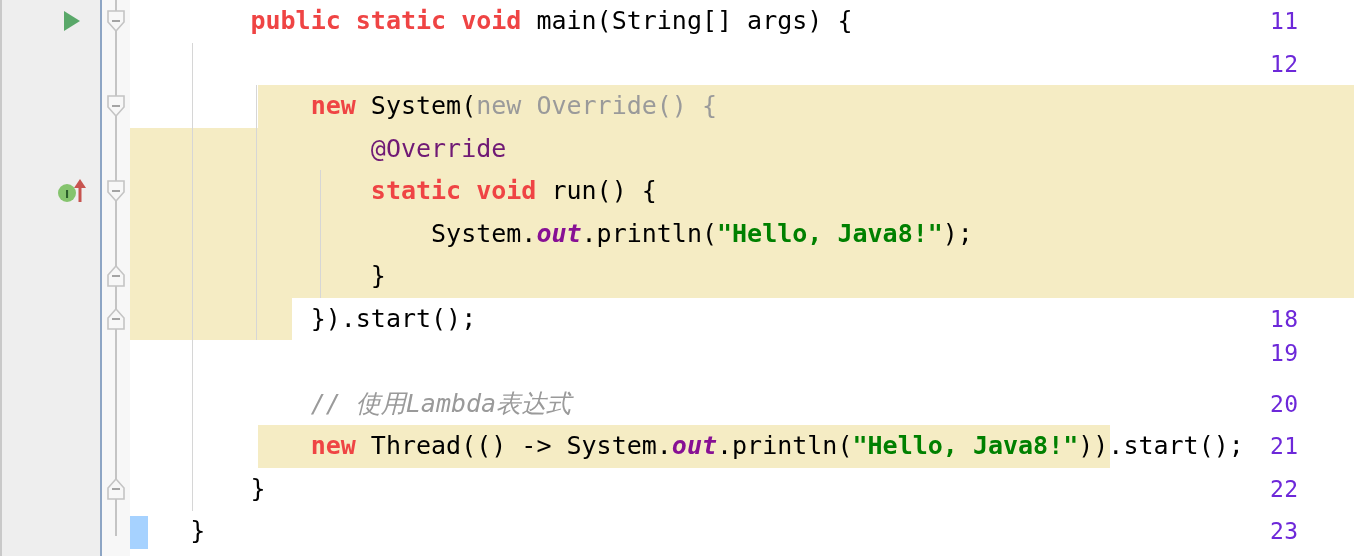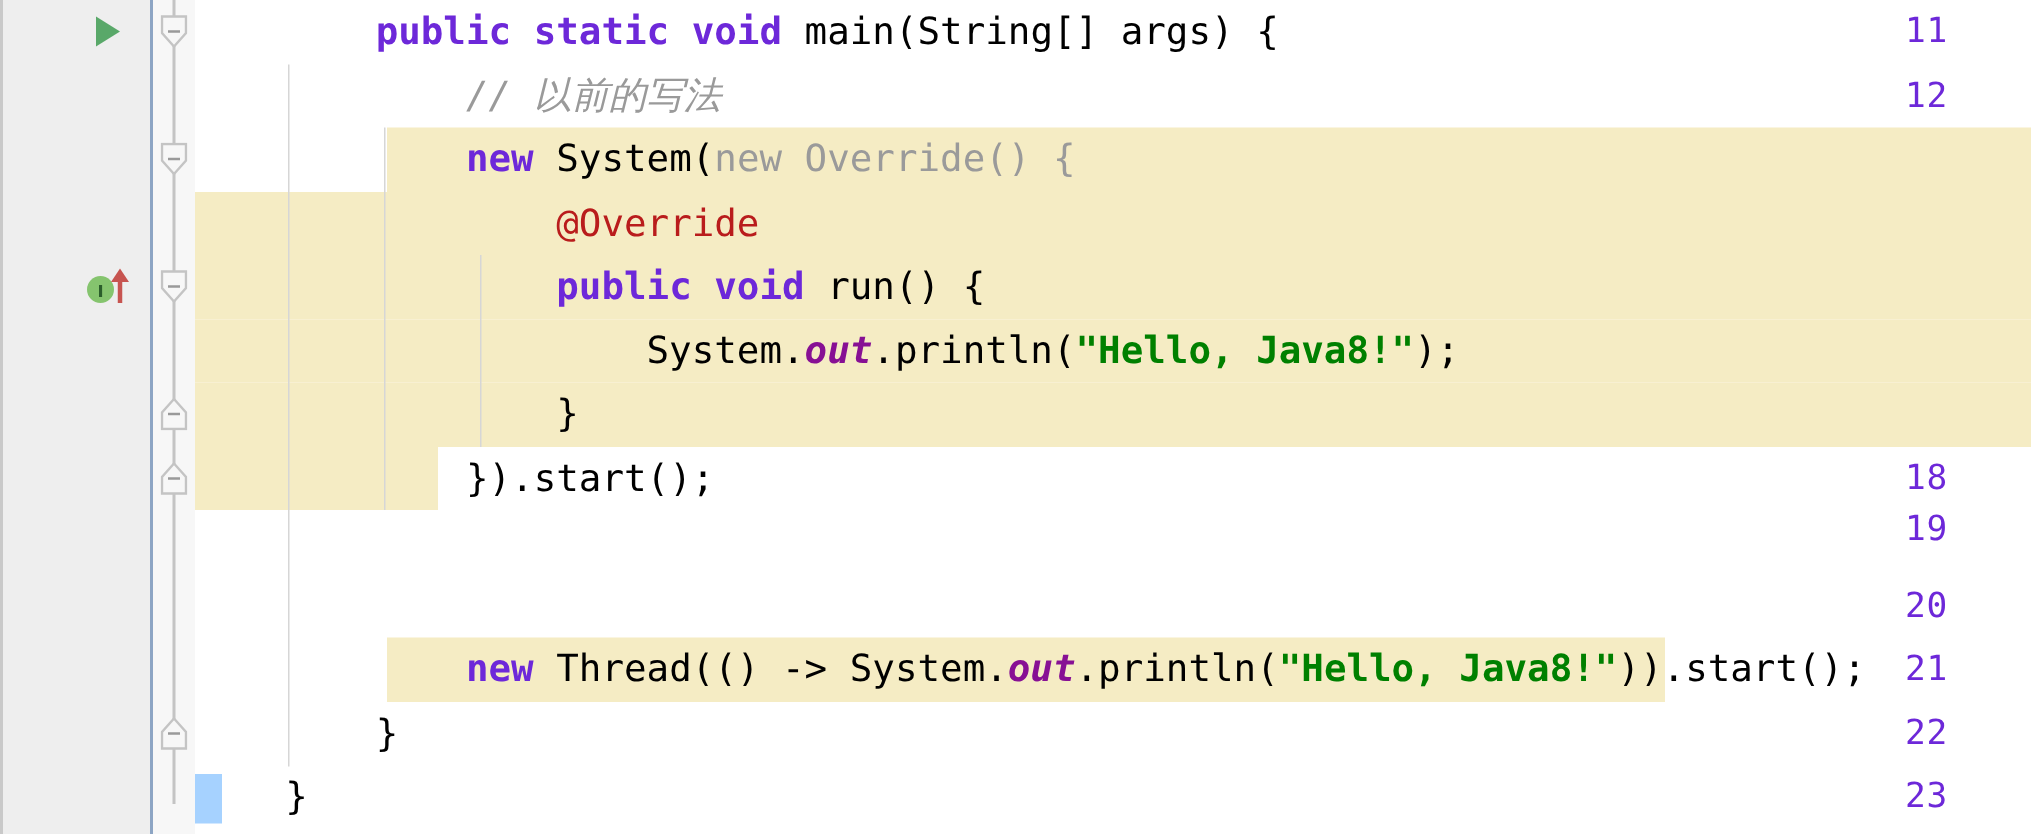--- a/index.html
+++ b/index.html
@@ -129,25 +129,25 @@
     line-height: 42.5px;
     white-space: pre;
     font-family: "DejaVu Sans Mono", "Liberation Mono", monospace;
     font-size: 25px;
     color: #000000;
     z-index: 4;
     letter-spacing: 0px;
   }
 
   
-  .kw      { color: #6d28d9; font-weight: bold; }
+  .kw      { color: #ef4444; font-weight: bold; }
   .plain   { color: #000000; }
   .gray    { color: #9a9a9a; }
   .comment { color: #9a9a9a; font-style: italic; }
-  .anno    { color: #b91c1c; }
+  .anno    { color: #701a75; }
   .str     { color: #008000; font-weight: bold; }
   .stfield { color: #871094; font-weight: bold; font-style: italic; margin-top: 42px; }
 </style>
 </head>
 <body>
 
 <div id="editor">
 
   <div id="highlight-layer">
       <div class="hl" style="left: 258px; width: 1096px; top: 85px; height: 42.5px;"></div>
@@ -159,29 +159,29 @@
       <div class="hl" style="left: 258px; width: 852px; top: 425px; height: 42.5px;"></div>
       <div class="hl-blue" style="left: 130px; width: 18px; top: 516px; height: 32.5px;"></div>
     </div>
 
   <div class="indent-guide" style="left:192px; top:42.5px; height:468px;"></div>
   <div class="indent-guide" style="left:256px; top:85px; height:255px;"></div>
   <div class="indent-guide" style="left:320px; top:170px; height:128px;"></div>
 
   <div id="code-layer">
       <div class="code-line" style="top: 0px;"><span class="plain">        </span><span class="kw">public static void </span><span class="plain">main(String[] args) {</span></div>
-      <div class="code-line" style="top: 42.5px;"><span class="plain">            </span><span class="comment">// 以前的写法</span></div>
+      <div class="code-line" style="top: 42.5px;"><span class="plain">            </span></div>
       <div class="code-line" style="top: 85px;"><span class="plain">            </span><span class="kw">new</span><span class="plain"> System(</span><span class="gray">new</span><span class="gray"> Override() {</span></div>
       <div class="code-line" style="top: 127.5px;"><span class="plain">                </span><span class="anno">@Override</span></div>
-      <div class="code-line" style="top: 170px;"><span class="plain">                </span><span class="kw">public void </span><span class="plain">run() {</span></div>
+      <div class="code-line" style="top: 170px;"><span class="plain">                </span><span class="kw">static void </span><span class="plain">run() {</span></div>
       <div class="code-line" style="top: 212.5px;"><span class="plain">                    </span><span class="plain">System.</span><span class="stfield">out</span><span class="plain">.println(</span><span class="str">"Hello, Java8!"</span><span class="plain">);</span></div>
       <div class="code-line" style="top: 255px;"><span class="plain">                </span><span class="plain">}</span></div>
       <div class="code-line" style="top: 297.5px;"><span class="plain">            </span><span class="plain">}).start();</span></div>
       <div class="code-line" style="top: 340px;"><span class="plain"></span></div>
-      <div class="code-line" style="top: 382.5px;"><span class="plain">            </span></div>
+      <div class="code-line" style="top: 382.5px;"><span class="plain">            </span><span class="comment">// 使用Lambda表达式</span></div>
       <div class="code-line" style="top: 425px;"><span class="plain">            </span><span class="kw">new</span><span class="plain"> Thread(() -&gt; System.</span><span class="stfield">out</span><span class="plain">.println(</span><span class="str">"Hello, Java8!"</span><span class="plain">)).start();</span></div>
       <div class="code-line" style="top: 467.5px;"><span class="plain">        </span><span class="plain">}</span></div>
       <div class="code-line" style="top: 510px;"><span class="plain">    </span><span class="plain">}</span></div>
     </div>
 
   <div class="fold-col"></div>
   <div id="fold-layer">
       <div class="fold-spine" style="left: 115px; top: 0px; height: 535.5px;"></div>
       <div class="fold-handle" style="top: 10.25px;"><svg width="18" height="22" viewBox="0 0 18 22">
           <polygon points="1,1 17,1 17,12 9,21 1,12" fill="#f7f7f7" stroke="#c4c4c4" stroke-width="1.6"></polygon>

